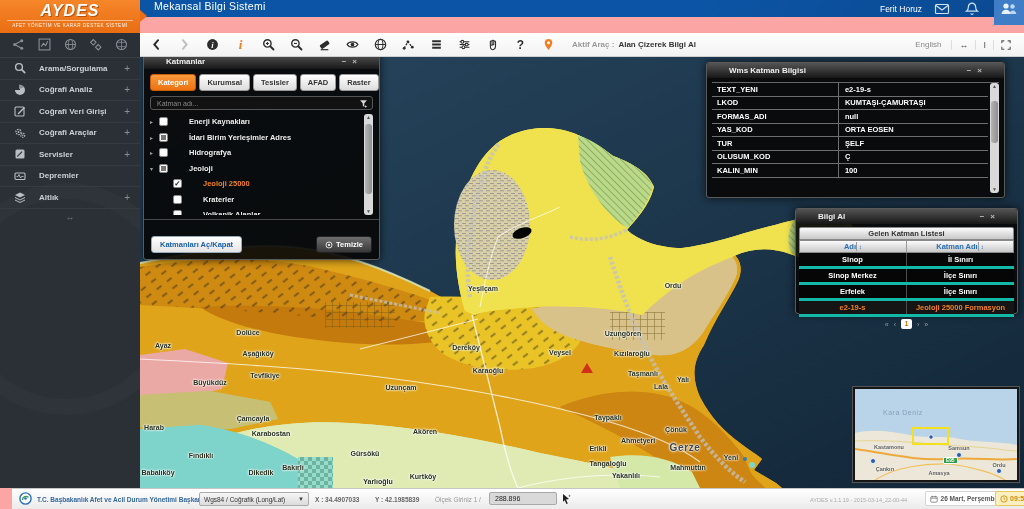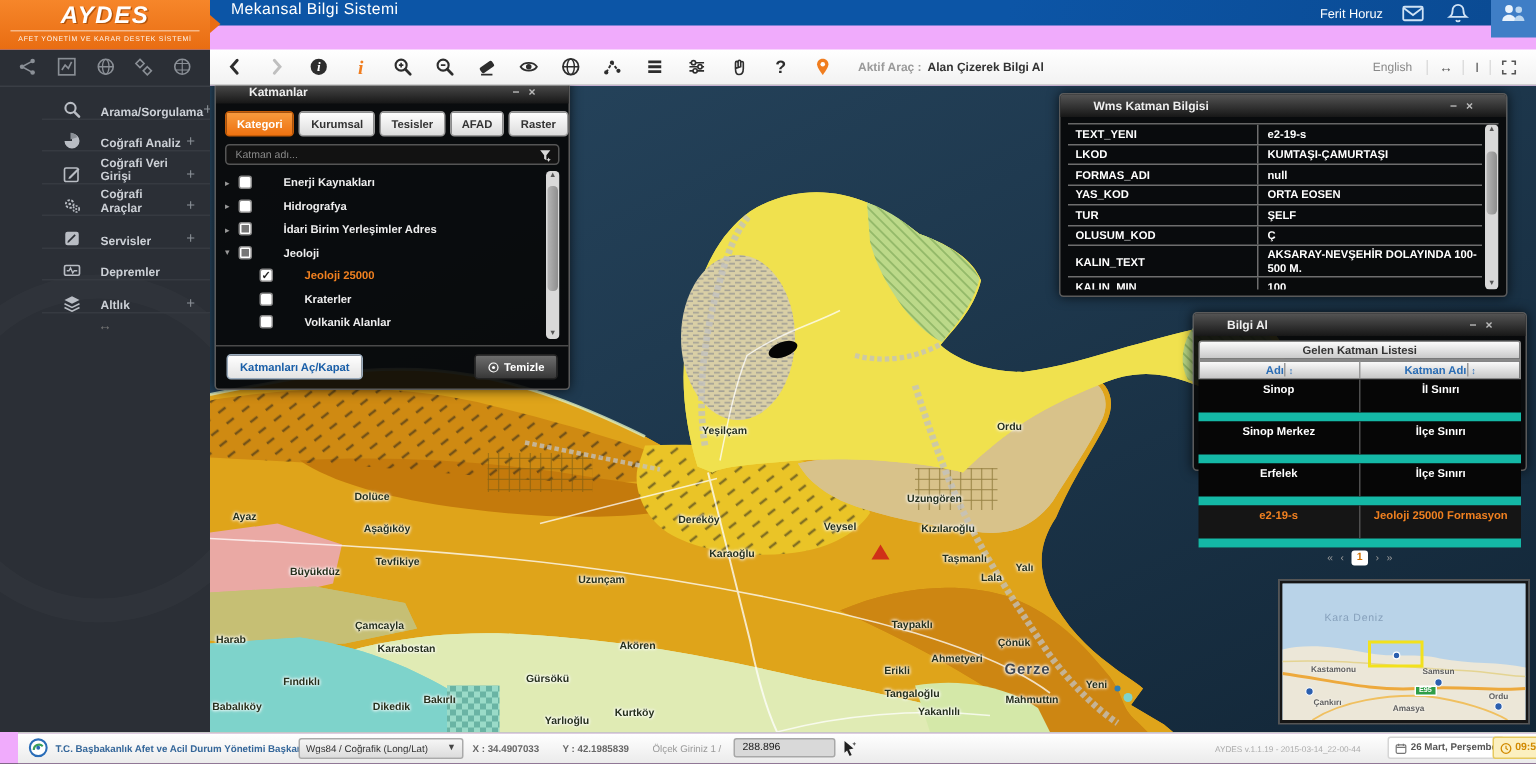--- a/index.html
+++ b/index.html
@@ -1,18 +1,18 @@
 <!DOCTYPE html>
 <html><head>
 <meta charset="utf-8">
 <style>
   html,body{margin:0;padding:0;background:#333;}
   *{box-sizing:border-box;}
   .screen{position:relative;width:1024px;height:509px;overflow:hidden;
-    font-family:"Liberation Sans",sans-serif;background:#f0abfc;}
+    font-family:"Liberation Sans",sans-serif;background:#fca5a5;}
 
   
   .logo-block{position:absolute;left:0;top:0;width:140px;height:33px;
     background:linear-gradient(#f6862a,#e96d12);color:#fff;text-align:center;z-index:30;}
   .logo-block:after{content:"";position:absolute;right:-7px;top:10px;
     border-left:7px solid #e96d12;border-top:6px solid transparent;border-bottom:6px solid transparent;}
   .logo-title{font-size:16px;font-weight:bold;font-style:italic;letter-spacing:1px;line-height:18px;margin-top:2px;
     text-shadow:1px 1px 0 #b4540a;}
   .logo-sub{font-size:4.6px;letter-spacing:.5px;opacity:.95;border-top:1px solid rgba(255,255,255,.5);
     margin:0 7px;padding-top:1.5px;}
@@ -38,21 +38,21 @@
   .toolbar-right{margin-left:auto;display:flex;align-items:center;color:#555;}
   .lang{font-size:8px;color:#888;margin-right:10px;}
   .tb-mini{padding:0 7px;border-left:1px solid #ddd;font-size:9px;color:#555;display:flex;align-items:center;}
   .tb-mini svg{width:10px;height:10px;}
 
   
   .sidebar{position:absolute;left:0;top:33px;width:140px;height:455px;background:#2b2f36;z-index:15;overflow:hidden;}
   .sidebar:after{content:"";position:absolute;left:-50px;top:150px;width:200px;height:200px;border:16px solid rgba(255,255,255,.025);border-radius:50%;}
   .sb-iconrow{display:flex;justify-content:space-between;padding:5px 12px 6px;border-bottom:1px solid #3a3e45;}
   .sb-iconrow .icn svg{width:13px;height:13px;}
-  .sb-item{display:flex;align-items:flex-end;height:21.5px;padding:0 10px 0 14px;border-bottom:1px solid #363a41;cursor:pointer;position:relative;z-index:2;margin-left:28px;}
+  .sb-item{display:flex;align-items:center;height:21.5px;padding:0 10px 0 14px;border-bottom:1px solid #363a41;cursor:pointer;position:relative;z-index:2;}
   .sb-item .icn svg{width:12px;height:12px;}
   .sb-label{color:#ccd0d6;font-size:8px;font-weight:bold;margin-left:13px;}
   .sb-plus{margin-left:auto;color:#8a8f96;font-size:10px;}
   .sb-handle{text-align:center;color:#777;font-size:9px;padding-top:3px;}
 
   
   .map-area{position:absolute;left:140px;top:57px;width:884px;height:431px;z-index:5;}
   .map-svg{position:absolute;left:0;top:0;}
   .map-labels{position:absolute;left:0;top:0;width:100%;height:100%;pointer-events:none;}
   .map-label{position:absolute;transform:translate(-50%,-50%);font-size:7px;font-weight:bold;color:#26301c;
@@ -83,21 +83,21 @@
   .tree-row.child{padding-left:14px;}
   .tw{width:9px;color:#9a9a9a;font-size:6px;}
   .cb{width:9px;height:9px;background:#fff;border:1px solid #888;border-radius:2px;
     display:inline-flex;align-items:center;justify-content:center;font-size:7.5px;color:#222;font-weight:bold;cursor:pointer;}
   .cb.partial i{display:block;width:5px;height:5px;background:#777;}
   .tree-label{margin-left:5px;font-size:7.5px;font-weight:bold;color:#eee;white-space:nowrap;padding-left:16px;}
   .tree-label.hl{color:#f08020;}
   .vscroll{position:absolute;right:0;top:0;bottom:0;width:9px;background:#d9d9d9;border-radius:3px;
     font-size:5px;color:#555;text-align:center;line-height:7px;cursor:pointer;}
   .vscroll .thumb{position:absolute;left:1px;width:7px;background:linear-gradient(90deg,#b5b5b5,#8e8e8e);border-radius:3px;}
-  .lbuttons{display:flex;justify-content:space-between;align-items:center;padding:5px 7px 6px;border-top:1px solid #4a4a4a;margin-top:4px;}
+  .lbuttons{display:flex;justify-content:space-between;align-items:center;padding:16px 7px 6px;border-top:1px solid #4a4a4a;margin-top:4px;}
   .btn-open{background:linear-gradient(#fff,#e4e4e4);border:1px solid #9ab;border-radius:3px;
     color:#1a5fa8;font-size:7.5px;font-weight:bold;padding:3px 8px;cursor:pointer;}
   .btn-clear{background:linear-gradient(#6e6e6e,#383838);border:1px solid #222;border-radius:3px;
     color:#fff;font-size:7.5px;font-weight:bold;padding:3px 8px;cursor:pointer;display:flex;align-items:center;gap:3px;}
   .btn-clear svg{width:8px;height:8px;}
 
   
   .wms{left:566px;top:5px;width:299px;height:136px;}
   .wms-body{position:relative;margin:4px 5px;height:111px;border-top:1px solid #666;overflow:hidden;padding-right:11px;}
   .wms-row{display:flex;border-bottom:1px solid #6e6e6e;min-height:13.5px;align-items:center;}
@@ -107,21 +107,21 @@
   
   .info{left:655px;top:151px;width:223px;height:106px;}
   .silver{background:linear-gradient(#fbfbfb,#c8c8c8);border:1px solid #888;color:#333;
     font-size:7.5px;font-weight:bold;text-align:center;}
   .info-listtitle{margin:3px 3px 0;height:13px;line-height:12px;border-radius:2px 2px 0 0;}
   .info-cols{margin:0 3px;height:13px;display:flex;}
   .info-cols span{flex:1;line-height:12px;color:#2a6db5;}
   .info-cols span:first-child{border-right:1px solid #999;}
   .sort{font-size:6px;color:#2a6db5;}
   .info-body{margin:0 3px;}
-  .info-row{display:flex;height:28px;background:#060606;border-bottom:6px solid #14b8a6;cursor:pointer;}
+  .info-row{display:flex;height:16px;background:#060606;border-bottom:3px solid #14b8a6;cursor:pointer;}
   .info-cell{flex:1;text-align:center;font-size:7.5px;font-weight:bold;color:#fff;line-height:13px;
     border-right:1px solid #4e4e4e;white-space:nowrap;overflow:hidden;}
   .info-cell:last-child{border-right:none;}
   .info-row.hl{background:#151515;}
   .info-row.hl .info-cell{color:#f08020;}
   .pager{height:14px;display:flex;align-items:center;justify-content:center;gap:5px;color:#9a9a9a;font-size:7px;}
   .page-cur{width:11px;height:10px;background:#fff;border-radius:2px;color:#d07000;font-weight:bold;
     text-align:center;line-height:10px;font-size:7px;}
 
   
@@ -628,29 +628,29 @@
       </div>
       <div class="ltree">
         <div>
             <div class="tree-row">
               <span class="tw">▸</span>
               <span class="cb unchecked"></span>
               <span class="tree-label">Enerji Kaynakları</span>
             </div>
             <div class="tree-row">
               <span class="tw">▸</span>
-              <span class="cb unchecked"></span>
-              <span class="tree-label">Hidrografya</span>
-            </div>
-            <div class="tree-row">
-              <span class="tw">▸</span>
               <span class="cb partial">
                 <i></i>
               </span>
               <span class="tree-label">İdari Birim Yerleşimler Adres</span>
+            </div>
+            <div class="tree-row">
+              <span class="tw">▸</span>
+              <span class="cb unchecked"></span>
+              <span class="tree-label">Hidrografya</span>
             </div>
             <div class="tree-row">
               <span class="tw">▾</span>
               <span class="cb partial">
                 <i></i>
               </span>
               <span class="tree-label">Jeoloji</span>
             </div>
             <div class="tree-row child">
               <span class="tw"></span>
@@ -708,24 +708,20 @@
               <span class="wms-k">YAS_KOD</span>
               <span class="wms-v">ORTA EOSEN</span>
             </div>
             <div class="wms-row">
               <span class="wms-k">TUR</span>
               <span class="wms-v">ŞELF</span>
             </div>
             <div class="wms-row">
               <span class="wms-k">OLUSUM_KOD</span>
               <span class="wms-v">Ç</span>
-            </div>
-            <div class="wms-row">
-              <span class="wms-k">KALIN_TEXT</span>
-              <span class="wms-v">AKSARAY-NEVŞEHİR DOLAYINDA 100-500 M.</span>
             </div>
             <div class="wms-row">
               <span class="wms-k">KALIN_MIN</span>
               <span class="wms-v">100</span>
             </div>
           </div>
         <div class="vscroll" style="right:0;">▲<div class="thumb" style="top:18px;height:42px;"></div><div style="position:absolute;bottom:0;left:0;right:0;">▼</div></div>
       </div>
     </div>
 

